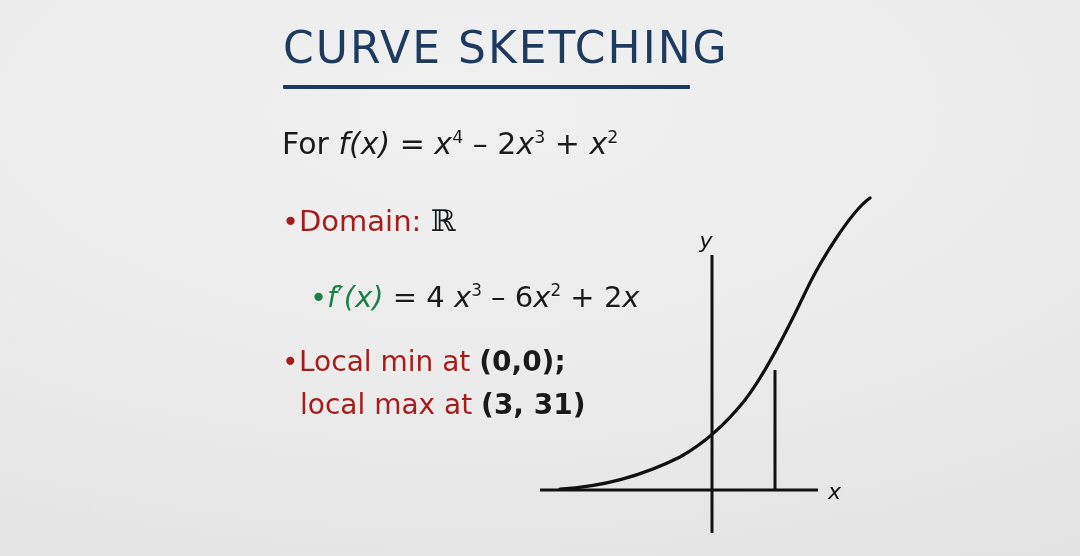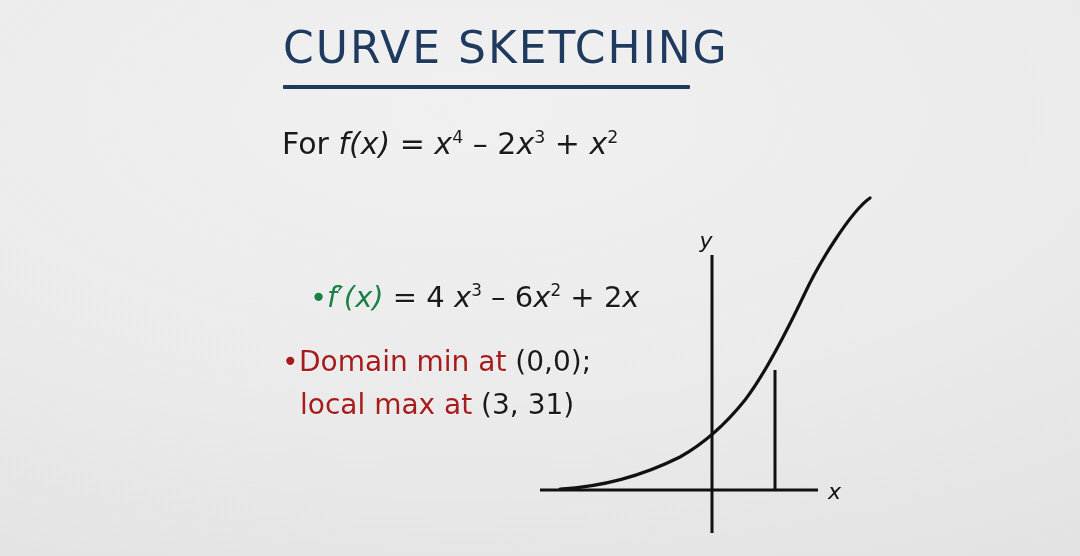--- a/index.html
+++ b/index.html
@@ -112,20 +112,21 @@
     color: #a61b1b;
   }
   #extrema-line-2 {
     left: 300px;
     top: 388px;
     font-size: 28px;
     color: #a61b1b;
   }
   .black {
     color: #1a1a1a;
+    font-weight: bold;
   }
 
   
   #graph {
     position: absolute;
     left: 520px;
     top: 180px;
     width: 380px;
     height: 376px;
   }
@@ -148,27 +149,30 @@
 
   <div id="title-block">
     <div id="title-text">CURVE SKETCHING</div>
   </div>
   <div id="title-underline"></div>
 
   <div class="line" id="formula-line">
     <span>For </span><span class="math-italic">f</span><span class="math-italic">(x) = </span><span class="math-italic">x</span><sup class="exp">4</sup><span> – 2</span><span class="math-italic">x</span><sup class="exp">3</sup><span> + </span><span class="math-italic">x</span><sup class="exp">2</sup>
   </div>
 
+  <div class="line" id="domain-line">
+    <span class="bullet">•</span><span>Domain: </span><span class="blackboard">ℝ</span>
+  </div>
 
   <div class="line" id="deriv-line">
     <span class="bullet green">•</span><span class="math-italic green">f</span><span class="green">′</span><span class="math-italic green">(x)</span><span> = 4 </span><span class="math-italic">x</span><sup class="exp">3</sup><span> – 6</span><span class="math-italic">x</span><sup class="exp">2</sup><span> + 2</span><span class="math-italic">x</span>
   </div>
 
   <div class="line" id="extrema-line-1">
-    <span class="bullet">•</span><span>Domain min at </span><span class="black">(0,0);</span>
+    <span class="bullet">•</span><span>Local min at </span><span class="black">(0,0);</span>
   </div>
 
   <div class="line" id="extrema-line-2">
     <span>local max at </span><span class="black">(3, 31)</span>
   </div>
 
   <div id="graph">
     <svg width="380" height="376" viewBox="0 0 380 376" xmlns="http://www.w3.org/2000/svg">
 
       <line x1="20" y1="310" x2="298" y2="310" stroke="#111111" stroke-width="3" stroke-linecap="butt"></line>

